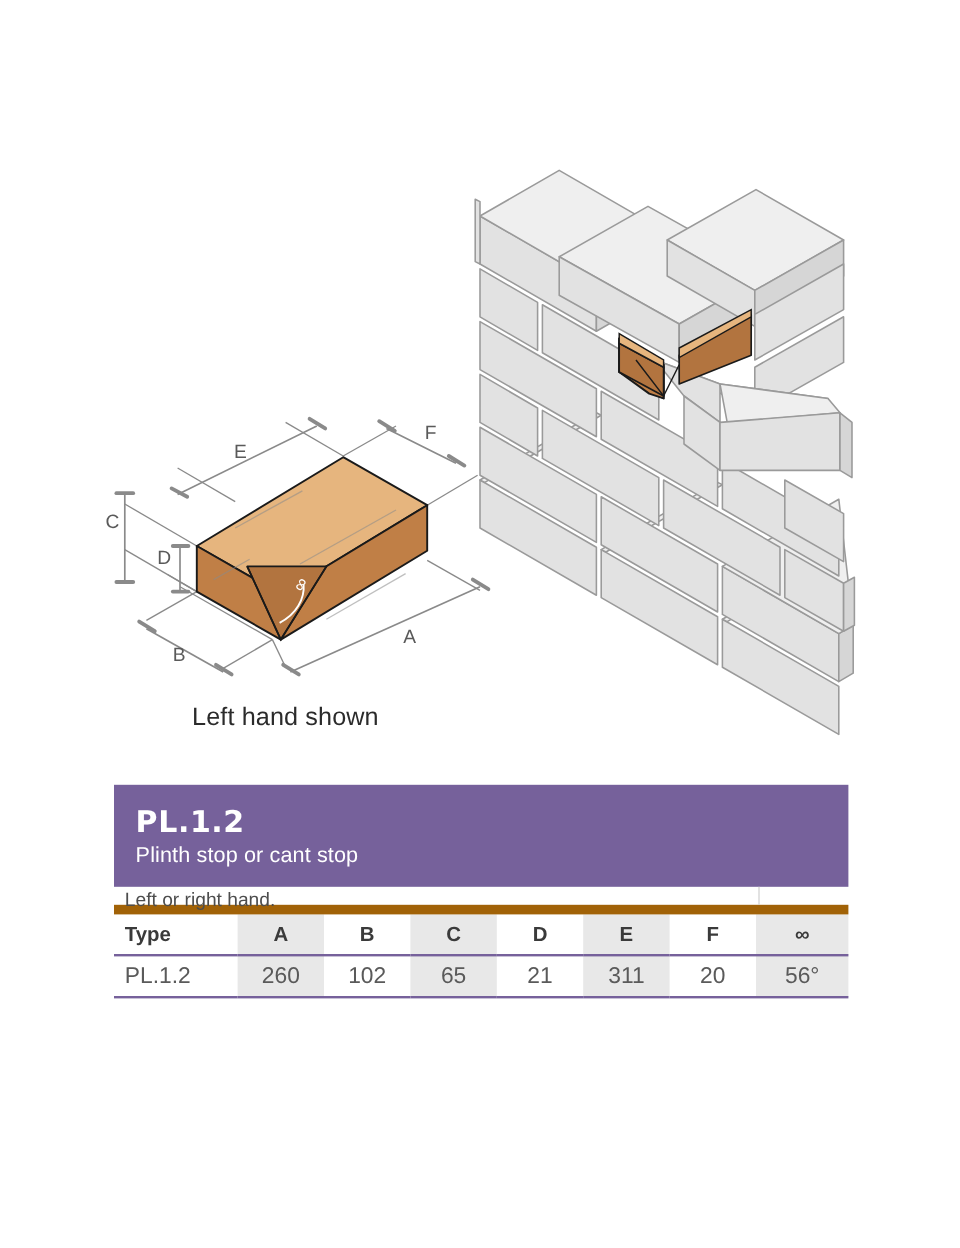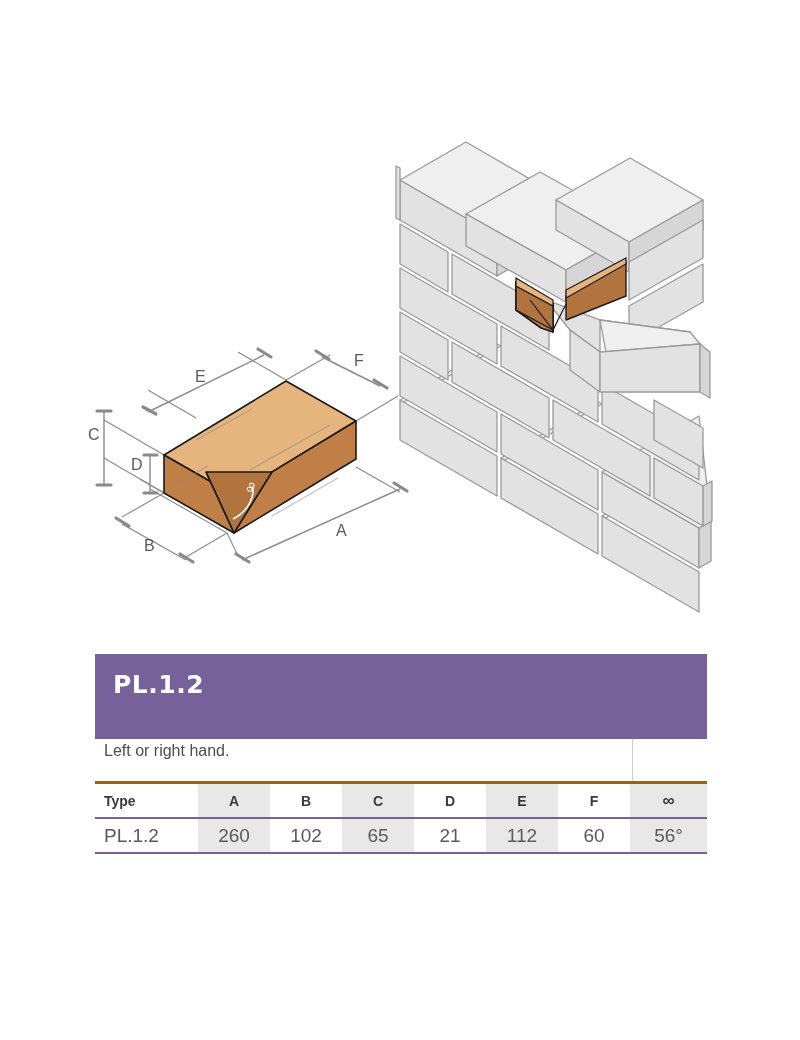--- a/index.html
+++ b/index.html
@@ -63,22 +63,22 @@
   .table-header .desc {
     font-size: 18px;
     color: #ffffff;
     margin-top: 4px;
     line-height: 1.15;
     letter-spacing: 0.1px;
   }
 
   .note-row {
     position: relative;
-    height: 45px;
-    border-bottom: 3px solid #a16207;
+    height: 23px;
+    border-bottom: 8px solid #a16207;
     box-sizing: border-box;
   }
   .note-row .note-text {
     position: absolute;
     left: 9px;
     top: 3px;
     font-size: 16px;
     color: #4d4d4d;
   }
   .note-row .note-divider {
@@ -96,21 +96,21 @@
     table-layout: fixed;
   }
   table.dims th, table.dims td {
     padding: 0;
     height: 33px;
     text-align: center;
     font-weight: normal;
   }
   table.dims thead th {
     font-weight: bold;
-    font-size: 14px;
+    font-size: 17px;
     color: #3a3a3a;
     border-bottom: 2px solid #76619b;
   }
   table.dims tbody td {
     font-size: 19px;
     color: #5a5a5a;
     border-bottom: 2px solid #76619b;
   }
   table.dims .col-type {
     text-align: left;
@@ -313,26 +313,28 @@
         <text x="252" y="494" fill="#ffffff" font-family="Liberation Sans, sans-serif" font-size="15" transform="rotate(-62 252 494)">∞</text>
       </g>
 
       <line class="gl" x1="196" y1="440" x2="252" y2="409" opacity="0.55"></line>
       <line class="gl" x1="250" y1="470" x2="330" y2="425" opacity="0.55"></line>
       <line class="gl" x1="178" y1="483" x2="208" y2="466" opacity="0.55"></line>
       <line class="gl" x1="272" y1="516" x2="338" y2="478" opacity="0.55"></line>
     </g>
   </svg>
 
+  <div class="caption">Left hand shown</div>
 </div>
 
 <div id="spec-table">
 
   <div class="table-header">
     <div class="code">PL.1.2</div>
+    <div class="desc">Plinth stop or cant stop</div>
   </div>
 
   <div class="note-row">
     <div class="note-text">Left or right hand.</div>
     <div class="note-divider"></div>
   </div>
 
   <table class="dims">
     <colgroup>
       <col style="width:103px">
@@ -356,19 +358,19 @@
         <th class="shaded col-angle">∞</th>
       </tr>
     </thead>
     <tbody>
       <tr>
         <td class="col-type">PL.1.2</td>
         <td class="shaded">260</td>
         <td>102</td>
         <td class="shaded">65</td>
         <td>21</td>
-        <td class="shaded">112</td>
-        <td>60</td>
+        <td class="shaded">311</td>
+        <td>20</td>
         <td class="shaded">56°</td>
       </tr>
     </tbody>
   </table>
 </div>
 
 </body></html>

